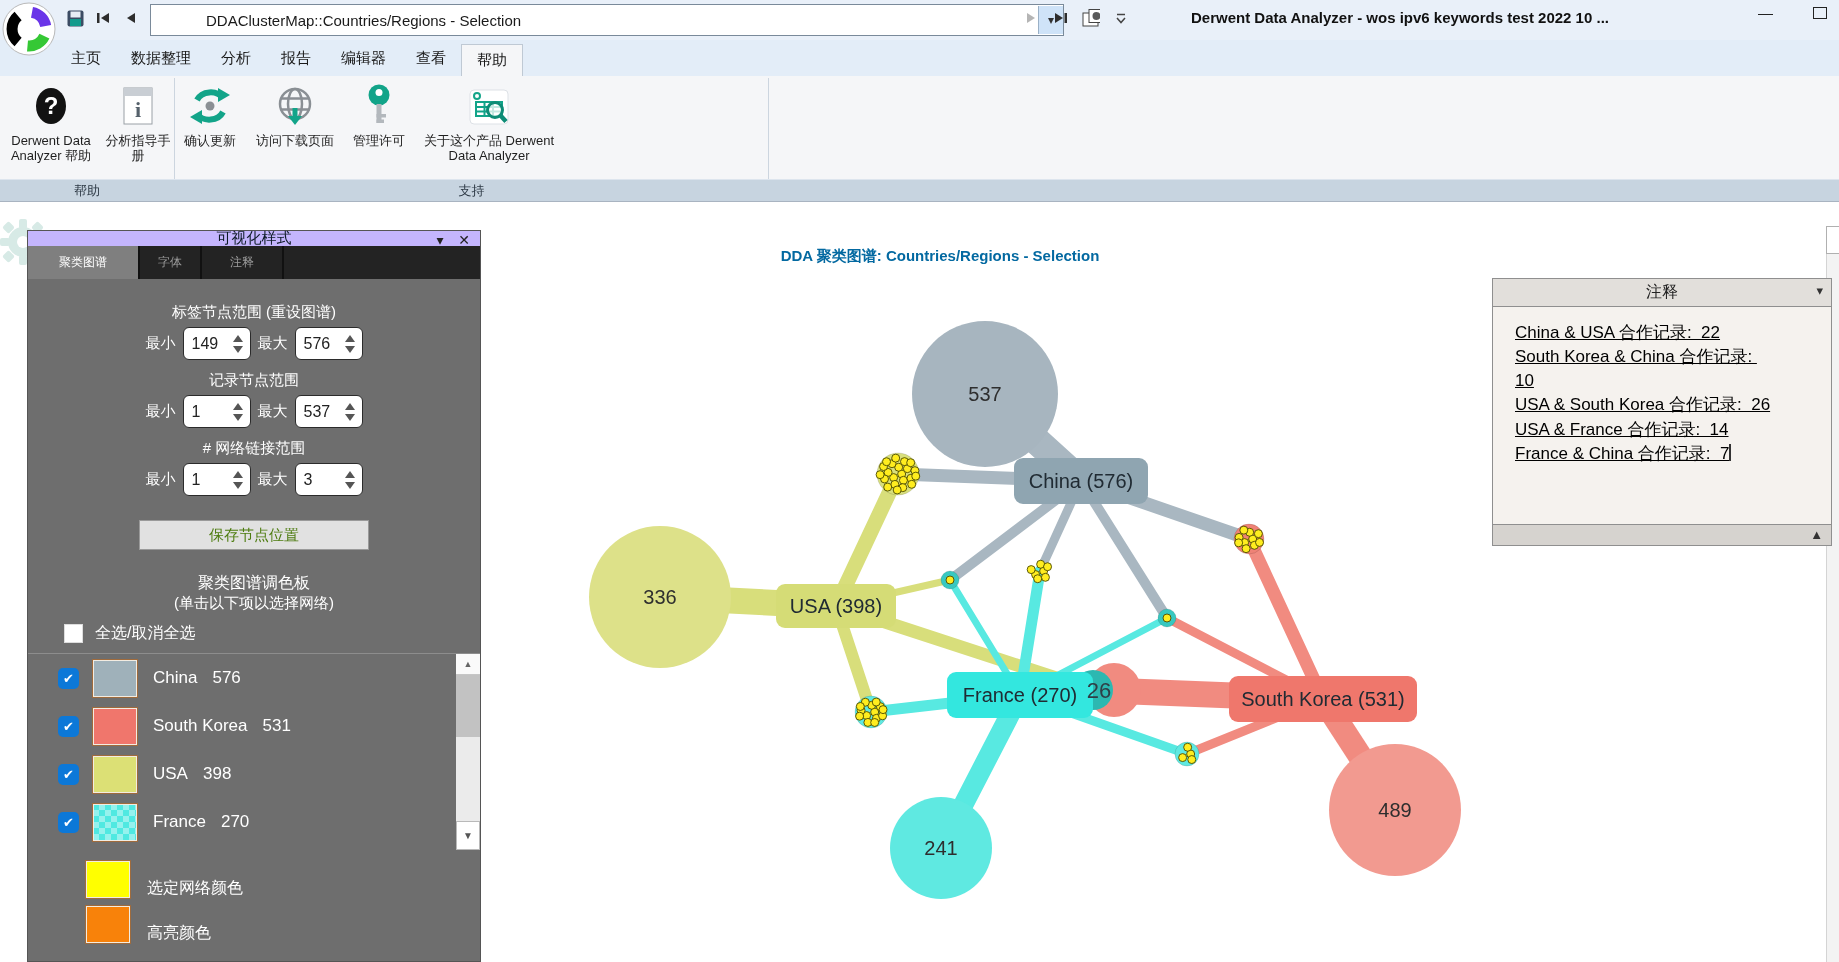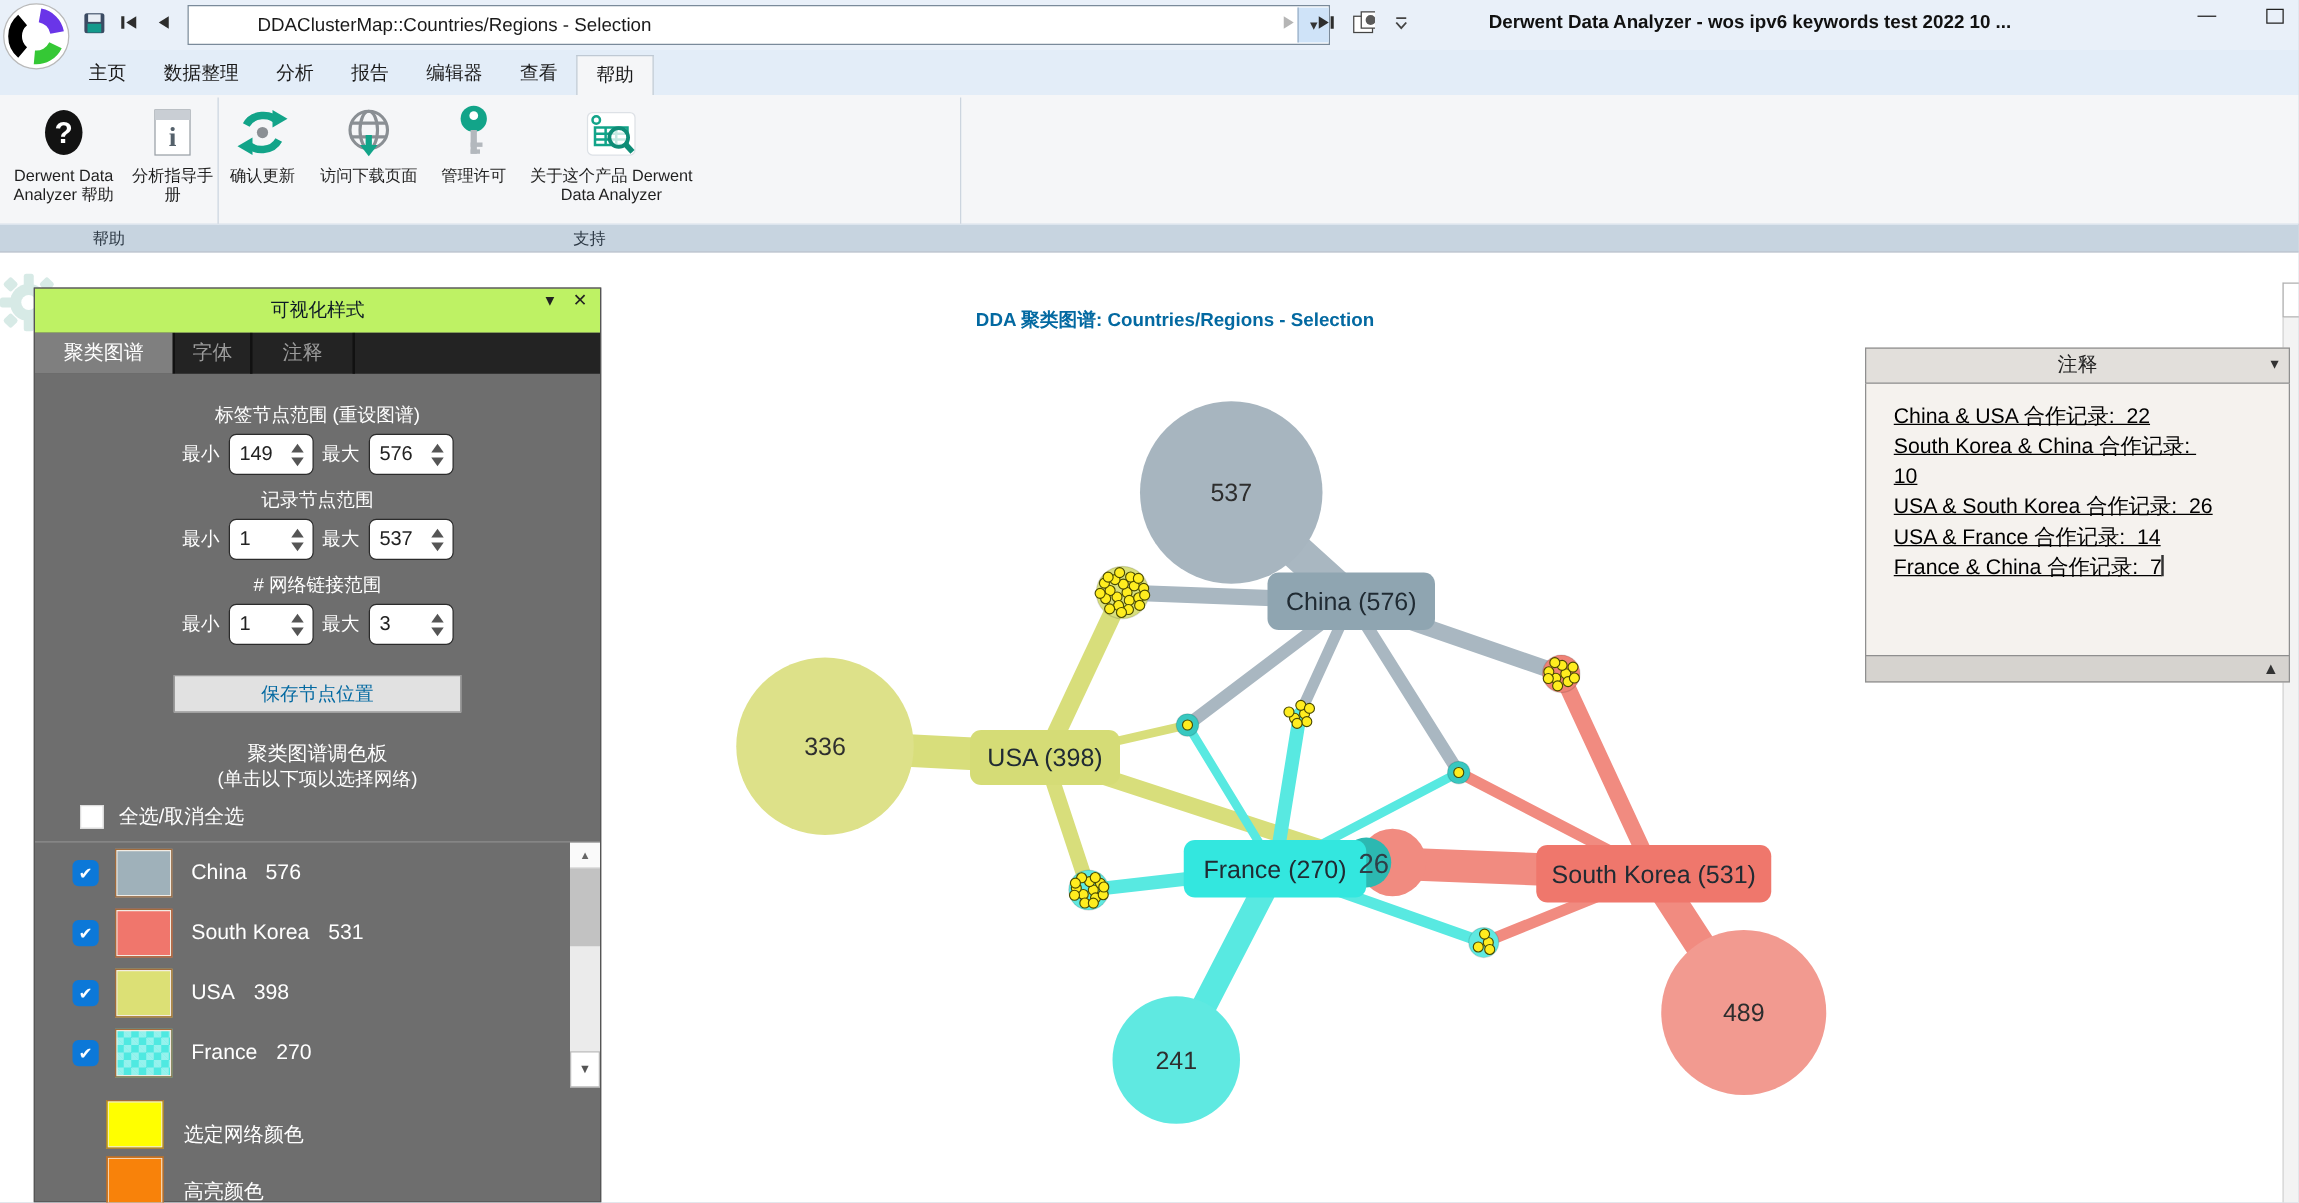--- a/index.html
+++ b/index.html
@@ -51,40 +51,40 @@
   .gear{position:absolute;left:0px;top:218px;z-index:2;}
 
   
   .canvas-scroll{position:absolute;left:1826px;top:226px;width:13px;bottom:0;background:#f3f3f3;
                  border-left:1px solid #d4d4d4;z-index:5;}
   .canvas-scroll .box{position:absolute;left:-1px;top:0;width:13px;height:26px;background:#fff;border:1px solid #b0b0b0;}
 
   
   .style-panel{position:absolute;left:27px;top:230px;width:454px;height:732px;background:#6e6e6e;
                border:1px solid #555;box-sizing:border-box;z-index:6;}
-  .sp-header{height:35px;background:#bef264;display:flex;align-items:center;position:relative;}
+  .sp-header{height:15px;background:#c4b5fd;display:flex;align-items:center;position:relative;}
   .sp-header .t{flex:1;text-align:center;font-size:15px;color:#0d1a26;}
   .sp-hbtn{position:absolute;top:1px;font-size:14px;color:#222;width:20px;text-align:center;}
   .sp-tabs{height:33px;background:#232323;display:flex;align-items:stretch;}
-  .sp-tab{display:flex;align-items:center;justify-content:center;font-size:16px;color:#9b9b9b;
+  .sp-tab{display:flex;align-items:center;justify-content:center;font-size:12px;color:#9b9b9b;
           border-right:2px solid #111;cursor:default;}
   .sp-tab.active{background:#7f7f7f;color:#fff;}
   .tw1{width:110px}.tw2{width:60px}.tw3{width:80px}
   .sp-body{color:#fff;}
   .sec-title{text-align:center;font-size:15px;color:#fff;}
   .spin-row{display:flex;justify-content:center;align-items:center;gap:7px;margin-top:5px;}
   .spin-row .lb{font-size:15px;}
   .spinbox{width:66px;height:31px;background:#fff;border:1.5px solid #2b2b2b;border-radius:6px;
            display:flex;align-items:center;overflow:hidden;}
   .spinbox .val{flex:1;padding-left:8px;font-size:16px;color:#222;}
   .spin-arrows{width:17px;display:flex;flex-direction:column;align-items:center;gap:4px;padding-right:3px;}
   .tri-up{width:0;height:0;border-left:5px solid transparent;border-right:5px solid transparent;border-bottom:7px solid #555;}
   .tri-down{width:0;height:0;border-left:5px solid transparent;border-right:5px solid transparent;border-top:7px solid #555;}
   .save-btn{display:block;margin:24px auto 0;width:230px;height:30px;background:#e1e1e1;border:1px solid #9a9a9a;
-            font-size:15px;color:#0369a1;font-family:"Liberation Sans",sans-serif;}
+            font-size:15px;color:#4d7c0f;font-family:"Liberation Sans",sans-serif;}
   .pal-sub{text-align:center;font-size:15px;color:#fff;}
   .selall-row{display:flex;align-items:center;margin:10px 0 0 36px;gap:12px;font-size:16px;}
   .cb-empty{width:17px;height:17px;background:#fff;border:1px solid #ddd;}
   .net-list{position:relative;margin-top:9px;border-top:1px solid #8d8d8d;height:196px;overflow:hidden;}
   .net-row{height:48px;display:flex;align-items:center;padding-left:30px;}
   .cb-on{width:21px;height:21px;border-radius:5px;background:#0c78d8;color:#fff;font-size:13px;
          line-height:21px;text-align:center;}
   .swatch{width:44px;height:37px;margin-left:13px;border:1px solid #a06b3c;box-shadow:inset 0 0 0 1px #f2ece2;}
   .sw-checker{background-image:
       linear-gradient(45deg,rgba(255,255,255,.4) 25%,transparent 25%,transparent 75%,rgba(255,255,255,.4) 75%),

